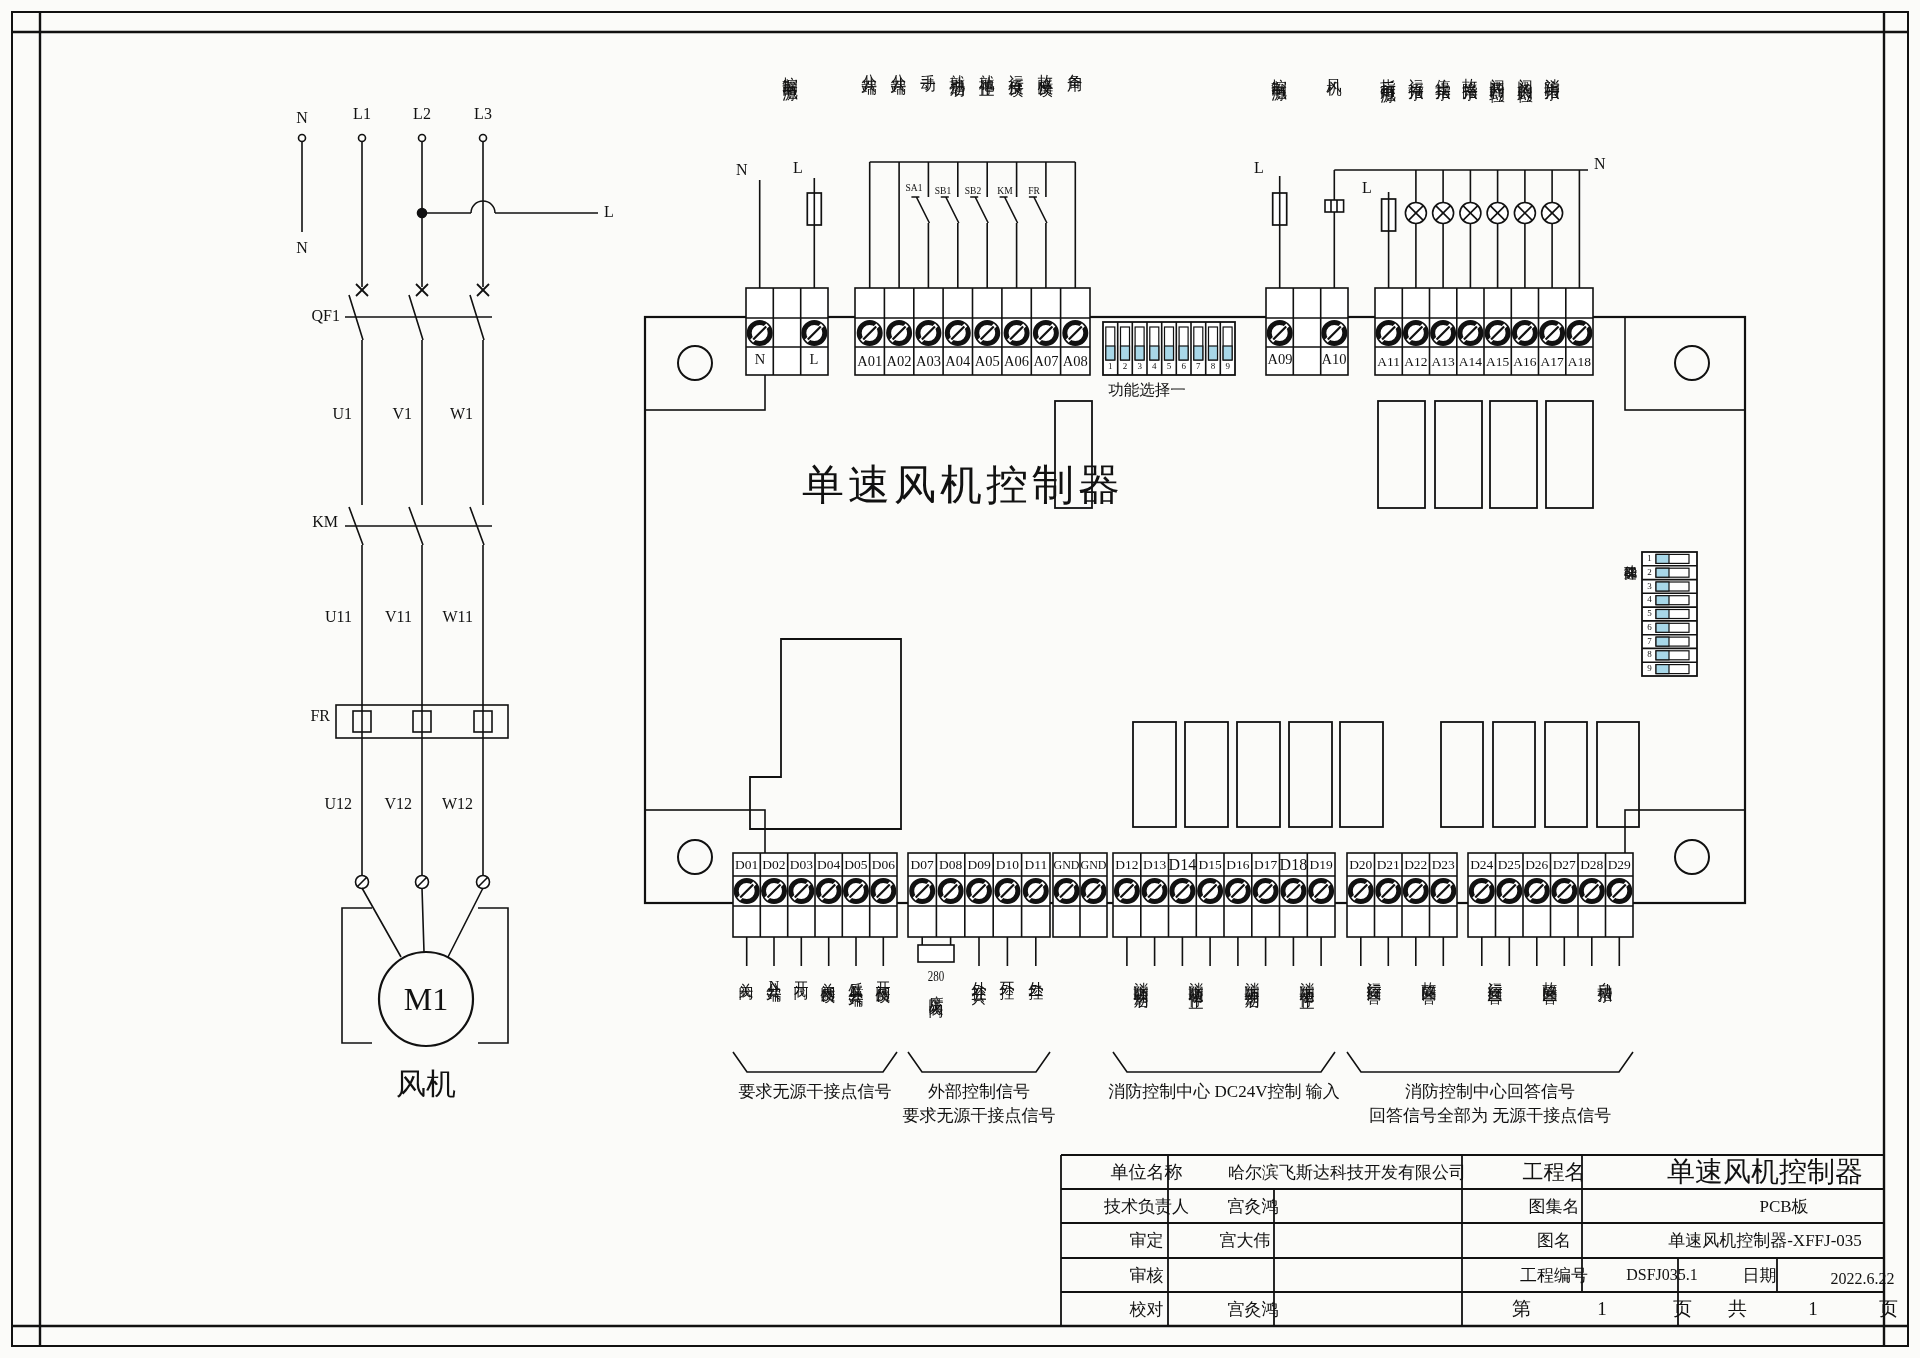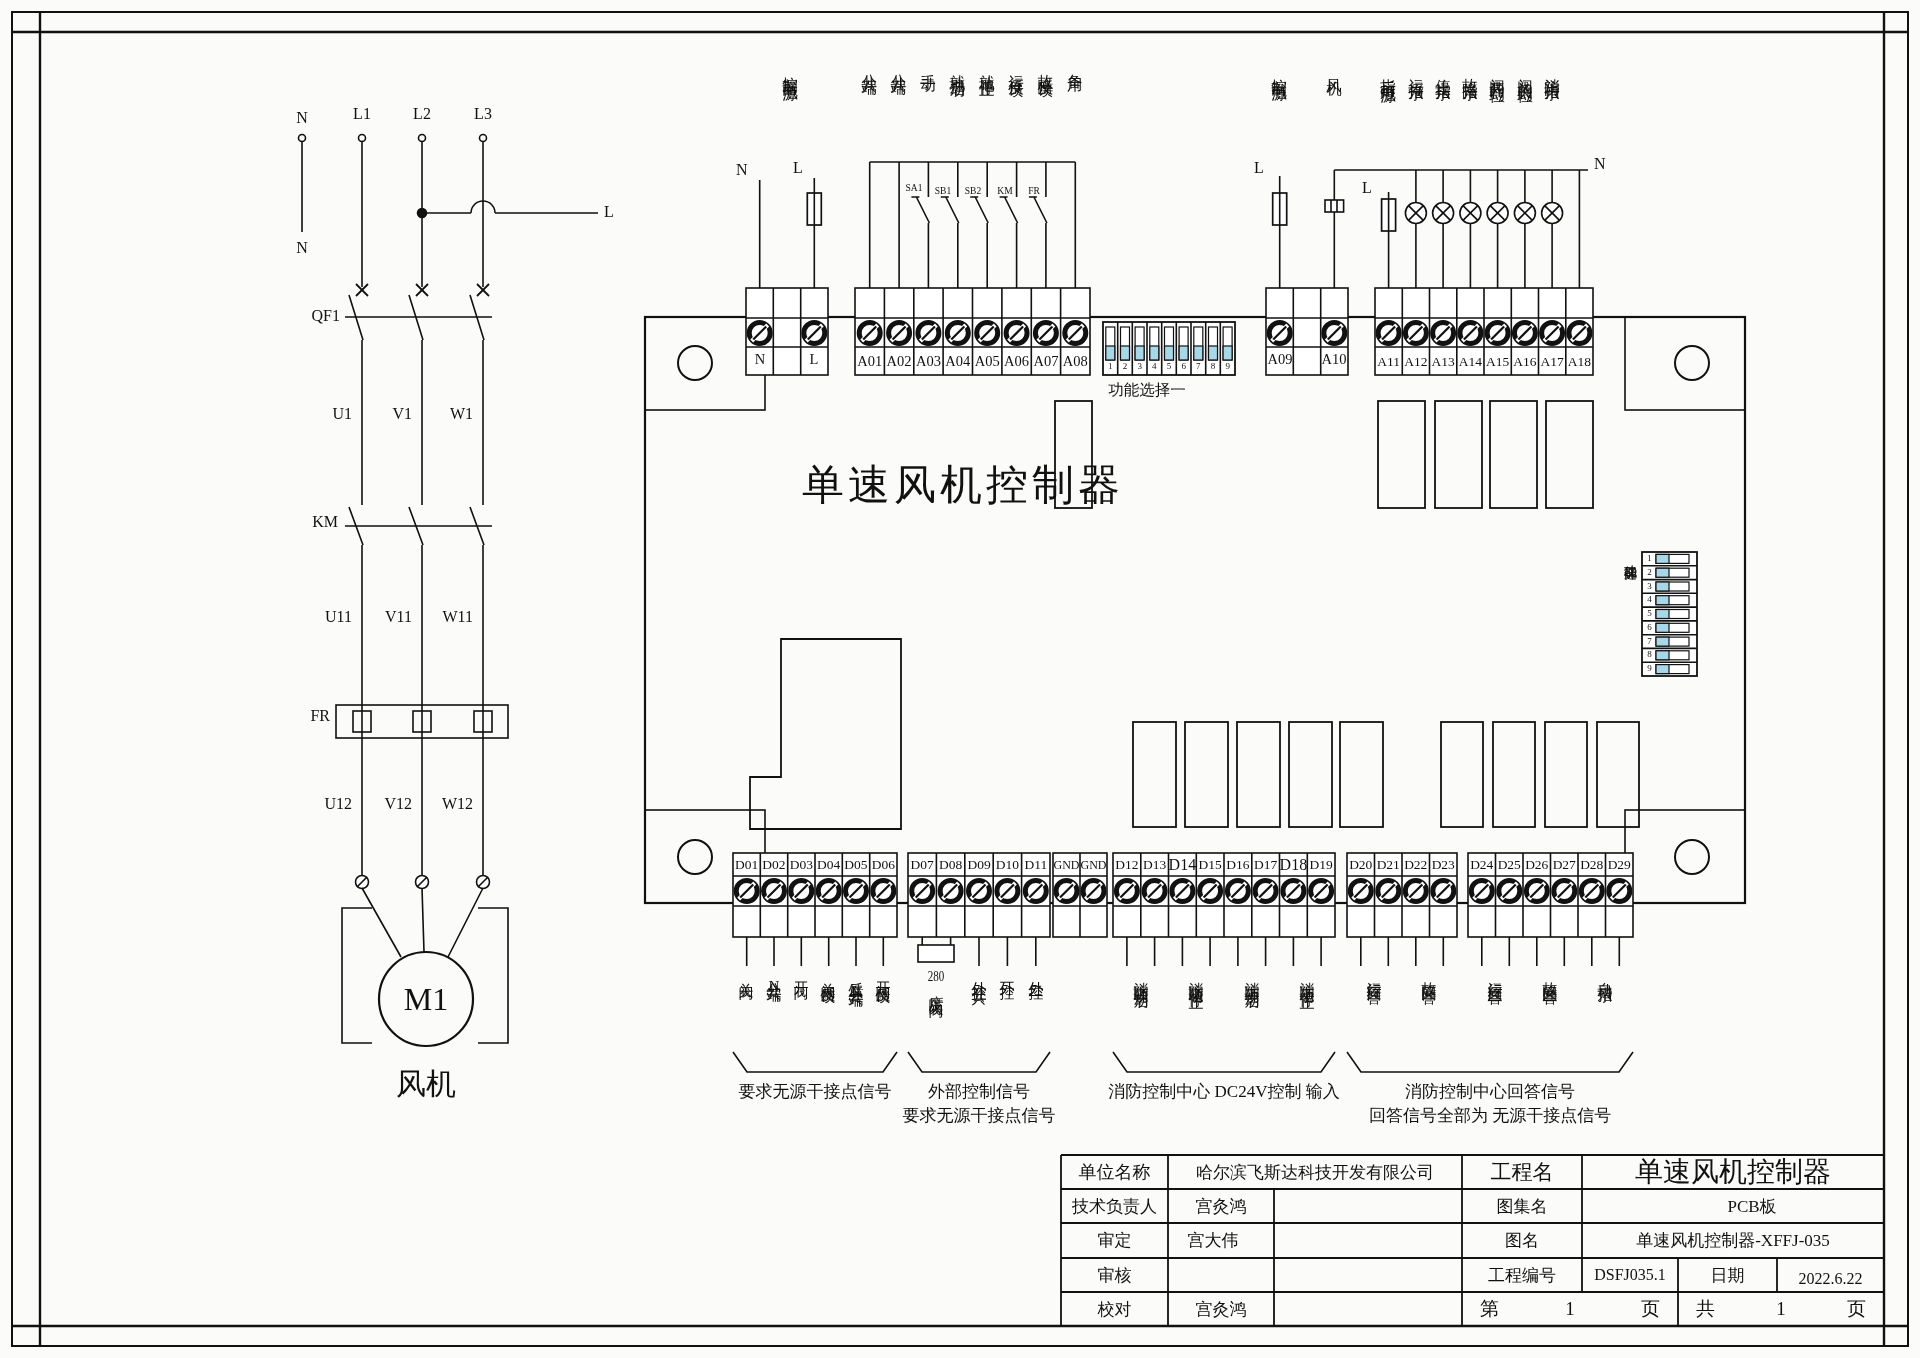--- a/index.html
+++ b/index.html
@@ -14,21 +14,21 @@
   .trow>.tcell{flex:1;text-align:center;font-size:14.5px;line-height:25px;}
   .vrow{position:absolute;display:flex;}
   .vrow>.vcell{flex:1;display:flex;justify-content:center;}
   .vtxt{writing-mode:vertical-rl;text-orientation:upright;font-size:15.5px;
         letter-spacing:2.5px;line-height:19px;}
   .diprow>.tcell{font-size:9px;line-height:14px;}
   .dipcol{position:absolute;display:flex;flex-direction:column;}
   .dipcol>.tcell{flex:1;text-align:center;font-size:9px;line-height:13px;}
   .sw-lab{position:absolute;font-size:9.5px;text-align:center;width:28px;}
   .tb{position:absolute;display:flex;align-items:center;justify-content:center;
-      white-space:nowrap;font-size:17px;box-sizing:border-box;}
+      white-space:nowrap;font-size:17px;box-sizing:border-box;margin-left:32px;}
   .tbj{justify-content:space-between;padding:0 18px;font-size:19px;}
   .big1{font-size:42px;letter-spacing:4px;}
   .big2{font-size:35px;letter-spacing:2px;}
   .tcu{text-combine-upright:all;}
 </style>
 </head>
 <body>
 
 <div class="sheet">
 

